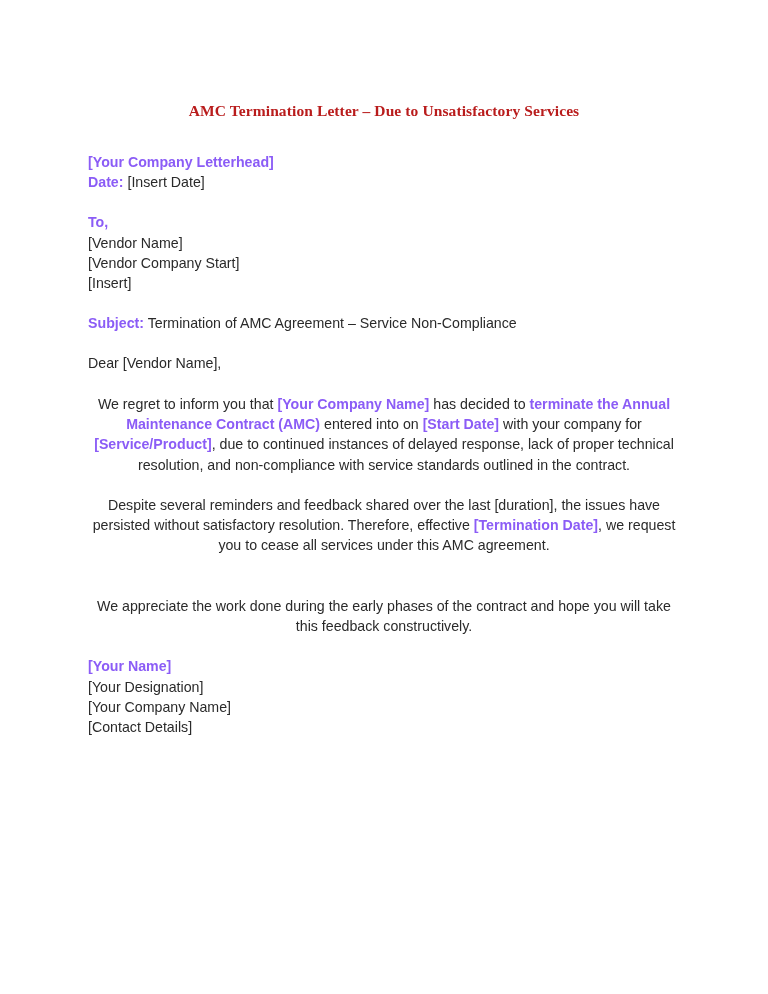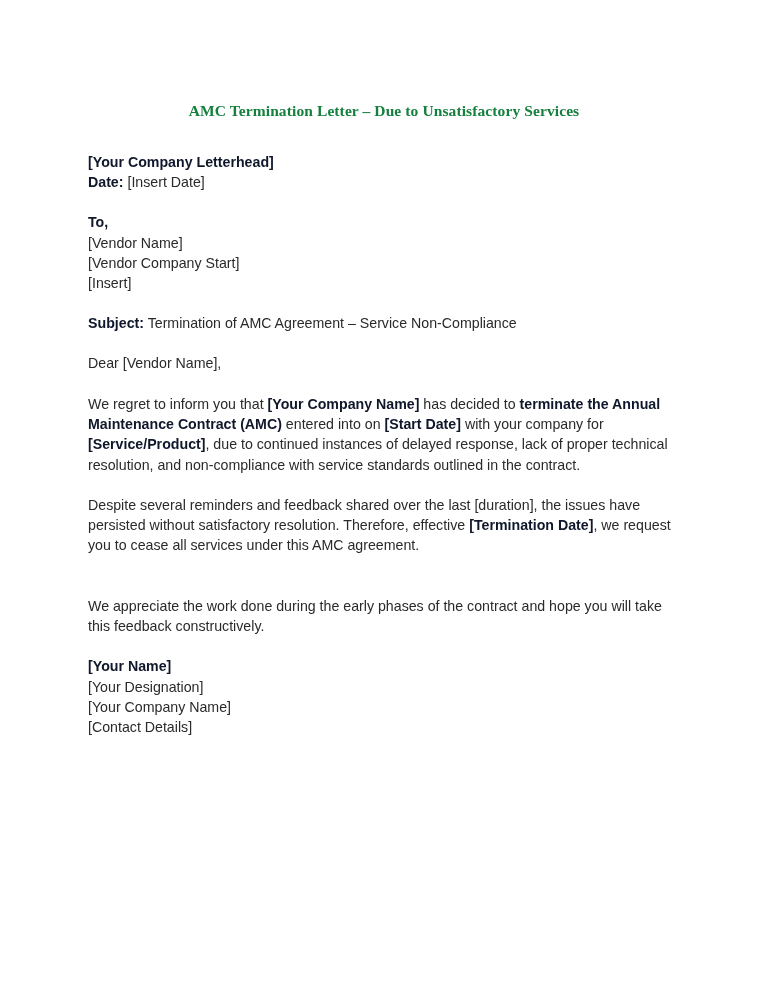--- a/index.html
+++ b/index.html
@@ -28,21 +28,21 @@
     position: absolute;
     left: 88px;
     top: 0;
     width: 592px;
   }
   .doc-title {
     margin: 0;
     padding: 0;
     padding-top: 101px;
     text-align: center;
-    color: #15803d;
+    color: #b91c1c;
     font-family: "Liberation Serif", serif;
     font-size: 15.5px;
     font-weight: bold;
     line-height: 20px;
     letter-spacing: 0.1px;
   }
   .block {
     margin: 0;
     padding: 0;
   }
@@ -52,25 +52,25 @@
     font-size: 14.2px;
     line-height: 20.2px;
     color: #2a2a2a;
   }
   .para {
     margin: 0;
     padding: 0;
     font-size: 14.2px;
     line-height: 20.3px;
     color: #2a2a2a;
-    text-align: left;
+    text-align: center;
   }
   b, .b {
     font-weight: bold;
-    color: #0f172a;
+    color: #8b5cf6;
   }
   .gap-to       { height: 20px; }
   .gap-subject  { height: 20px; }
   .gap-dear     { height: 20px; }
   .gap-para     { height: 20px; }
   .gap-regards  { height: 20px; }
 </style>
 </head>
 <body>
 

